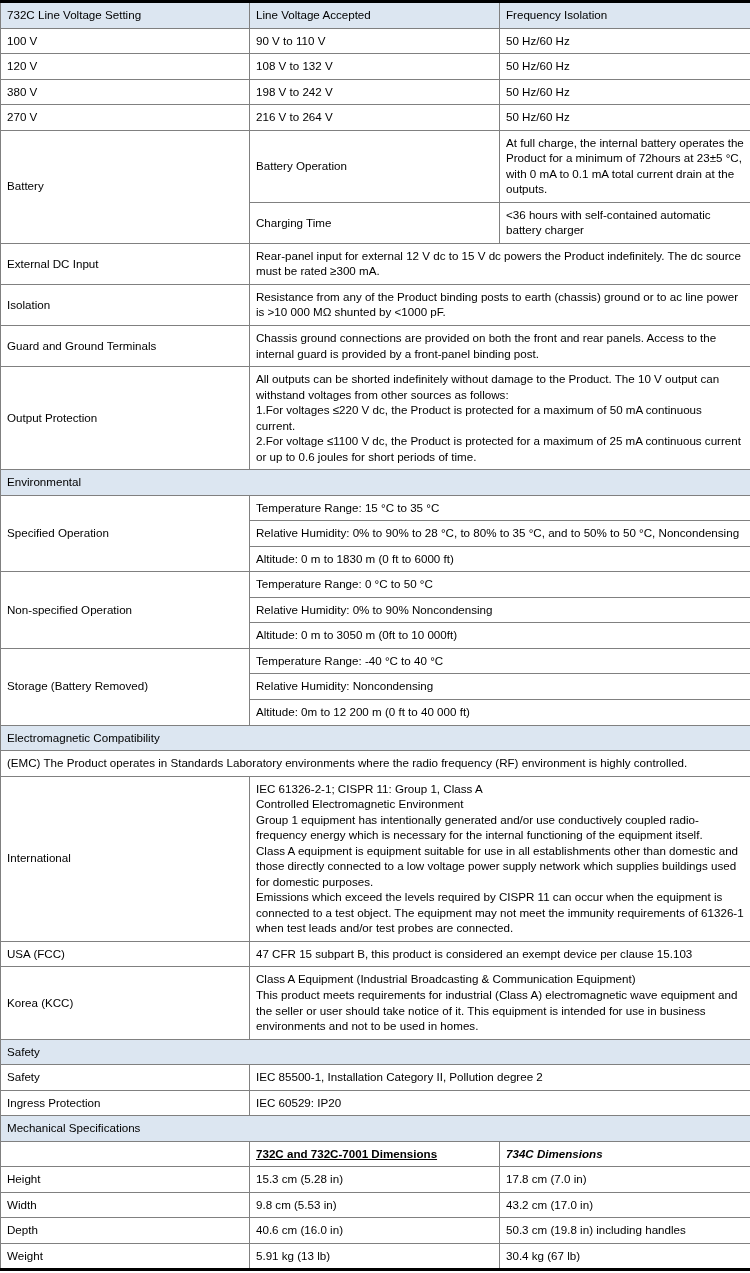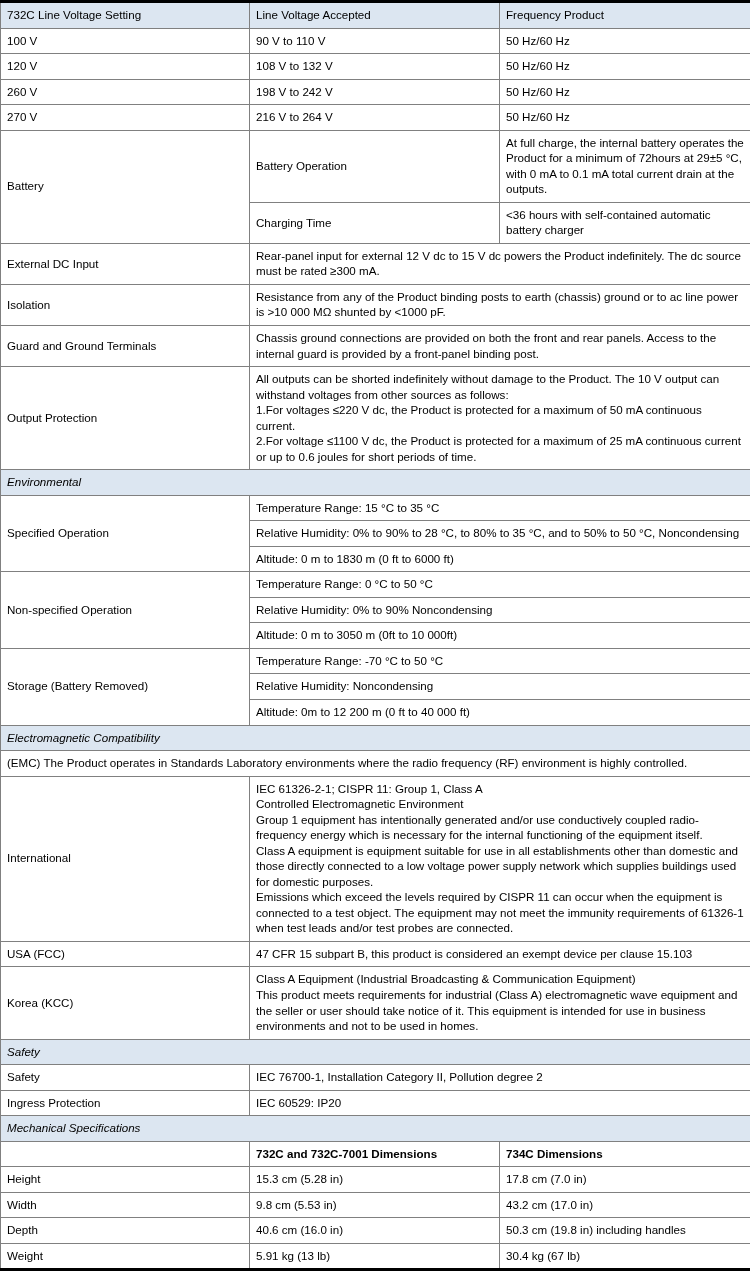--- a/index.html
+++ b/index.html
@@ -37,68 +37,67 @@
   #spec-table td.mid, #spec-table th.mid {
     vertical-align: middle;
   }
   .colhead {
     background: #dce6f1 !important;
     font-weight: bold;
   }
   .sechead {
     background: #dce6f1 !important;
     font-weight: bold;
-    font-style: italic;
   }
   .ital {
   }
   .ln { display: block; }
 </style>
 </head>
 <body>
 
 <table id="spec-table">
   <colgroup>
     <col class="c1">
       <col class="c2">
       <col class="c3">
   </colgroup>
   <tbody>
 
     <tr>
       <th class="colhead">732C Line Voltage Setting</th>
       <th class="colhead">Line Voltage Accepted</th>
-      <th class="colhead">Frequency Product</th>
+      <th class="colhead">Frequency Isolation</th>
     </tr>
 
     <tr>
       <td>100 V</td>
       <td>90 V to 110 V</td>
       <td>50 Hz/60 Hz</td>
     </tr>
     <tr>
       <td>120 V</td>
       <td>108 V to 132 V</td>
       <td>50 Hz/60 Hz</td>
     </tr>
     <tr>
-      <td>260 V</td>
+      <td>380 V</td>
       <td>198 V to 242 V</td>
       <td>50 Hz/60 Hz</td>
     </tr>
     <tr>
       <td>270 V</td>
       <td>216 V to 264 V</td>
       <td>50 Hz/60 Hz</td>
     </tr>
 
     <tr>
       <td class="mid" rowspan="2">Battery</td>
       <td class="mid">Battery Operation</td>
-      <td>At full charge, the internal battery operates the Product for a minimum of 72hours at 29±5 °C, with 0 mA to 0.1 mA total current drain at the outputs.</td>
+      <td>At full charge, the internal battery operates the Product for a minimum of 72hours at 23±5 °C, with 0 mA to 0.1 mA total current drain at the outputs.</td>
     </tr>
     <tr>
       <td class="mid">Charging Time</td>
       <td>&lt;36 hours with self-contained automatic battery charger</td>
     </tr>
 
     <tr>
       <td class="mid">External DC Input</td>
       <td colspan="2">Rear-panel input for external 12 V dc to 15 V dc powers the Product indefinitely. The dc source must be rated ≥300 mA.</td>
     </tr>
@@ -143,21 +142,21 @@
     </tr>
     <tr>
       <td colspan="2">Relative Humidity: 0% to 90% Noncondensing</td>
     </tr>
     <tr>
       <td colspan="2">Altitude: 0 m to 3050 m (0ft to 10 000ft)</td>
     </tr>
 
     <tr>
       <td class="mid" rowspan="3">Storage (Battery Removed)</td>
-      <td colspan="2">Temperature Range: -70 °C to 50 °C</td>
+      <td colspan="2">Temperature Range: -40 °C to 40 °C</td>
     </tr>
     <tr>
       <td colspan="2">Relative Humidity: Noncondensing</td>
     </tr>
     <tr>
       <td colspan="2">Altitude: 0m to 12 200 m (0 ft to 40 000 ft)</td>
     </tr>
 
     <tr>
       <td class="sechead" colspan="3">Electromagnetic Compatibility</td>
@@ -188,34 +187,34 @@
         <span class="ln ital">Class A Equipment (Industrial Broadcasting &amp; Communication Equipment)</span>
         <span class="ln ital">This product meets requirements for industrial (Class A) electromagnetic wave equipment and the seller or user should take notice of it. This equipment is intended for use in business environments and not to be used in homes.</span>
       </td>
     </tr>
 
     <tr>
       <td class="sechead" colspan="3">Safety</td>
     </tr>
     <tr>
       <td>Safety</td>
-      <td colspan="2">IEC 76700-1, Installation Category II, Pollution degree 2</td>
+      <td colspan="2">IEC 85500-1, Installation Category II, Pollution degree 2</td>
     </tr>
     <tr>
       <td>Ingress Protection</td>
       <td colspan="2">IEC 60529: IP20</td>
     </tr>
 
     <tr>
       <td class="sechead" colspan="3">Mechanical Specifications</td>
     </tr>
     <tr>
       <td></td>
-      <td style="font-weight:bold;">732C and 732C-7001 Dimensions</td>
-      <td style="font-weight:bold;">734C Dimensions</td>
+      <td style="font-weight:bold;text-decoration:underline;">732C and 732C-7001 Dimensions</td>
+      <td style="font-weight:bold;font-style:italic;">734C Dimensions</td>
     </tr>
     <tr>
       <td>Height</td>
       <td>15.3 cm (5.28 in)</td>
       <td>17.8 cm (7.0 in)</td>
     </tr>
     <tr>
       <td>Width</td>
       <td>9.8 cm (5.53 in)</td>
       <td>43.2 cm (17.0 in)</td>

